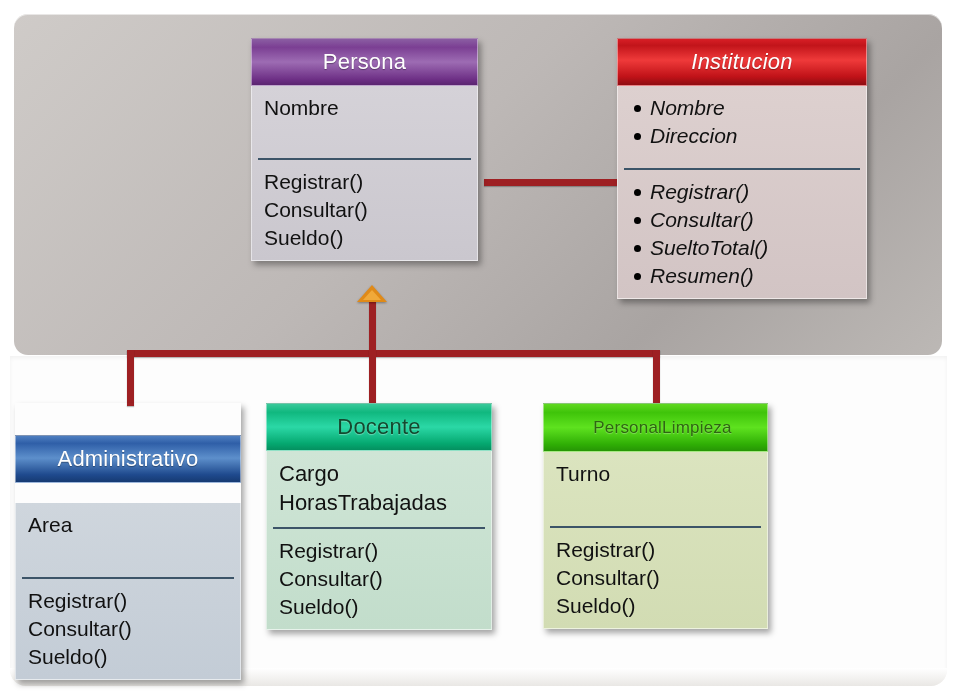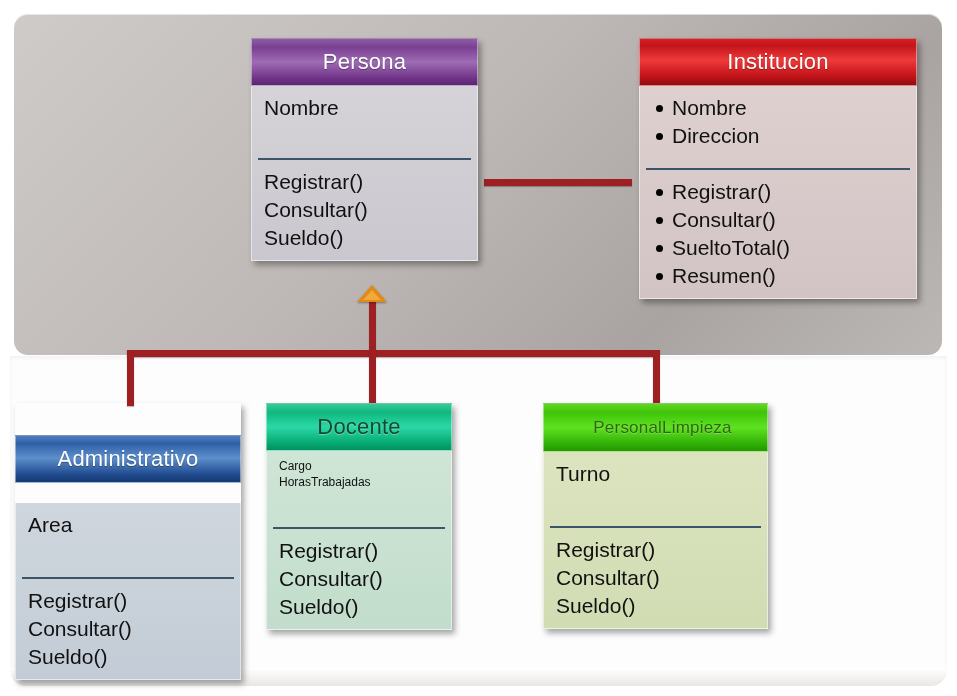--- a/index.html
+++ b/index.html
@@ -129,46 +129,46 @@
 
   
   #cls-persona { left: 251px; top: 38px; width: 227px; }
   #cls-persona .hdr {
     background: linear-gradient(180deg,#8b5ea3 0%, #7b3f93 18%, #9d6cb3 50%, #6d2f85 88%, #5b2570 100%);
   }
   #cls-persona .body { background: linear-gradient(180deg,#d5d2d8 0%, #cac7ce 100%); }
   #cls-persona .attrs { min-height: 56px; }
 
   
-  #cls-institucion { left: 639px; top: 38px; width: 278px; }
+  #cls-institucion { left: 617px; top: 38px; width: 250px; font-style: italic; }
   #cls-institucion .hdr {
     background: linear-gradient(180deg,#d81f26 0%, #c2141a 14%, #ef3a3a 46%, #c01218 82%, #8f0d12 100%);
   }
   #cls-institucion .body { background: linear-gradient(180deg,#ddd0cf 0%, #d2c4c4 100%); }
   #cls-institucion .attrs { min-height: 66px; }
 
   
   #cls-administrativo { left: 15px; top: 403px; width: 226px; }
   #cls-administrativo .hdr {
     background: linear-gradient(180deg,#4f7fc0 0%, #2f5fa8 16%, #5d8fcb 48%, #1f4a8e 84%, #163a72 100%);
     margin-top: 32px;
   }
   #cls-administrativo .body { background: linear-gradient(180deg,#cfd6dd 0%, #c3ccd6 100%); margin-top: 20px; }
   #cls-administrativo .attrs { min-height: 58px; }
 
   
-  #cls-docente { left: 266px; top: 403px; width: 186px; }
+  #cls-docente { left: 266px; top: 403px; width: 226px; }
   #cls-docente .hdr {
     color: #14492f;
     text-shadow: 0 1px 1px rgba(255,255,255,.35);
     background: linear-gradient(180deg,#39c99a 0%, #10b87f 18%, #2bd8a6 50%, #05a870 86%, #049060 100%);
   }
   #cls-docente .body { background: linear-gradient(180deg,#cfe5d6 0%, #c2ddcb 100%); }
   #cls-docente .attrs { min-height: 60px; }
-  #cls-docente .row { font-size: 12px; }
+  #cls-docente .row { font-size: 22px; }
   #cls-docente .ops .row { font-size: 21px; }
 
   
   #cls-limpieza { left: 543px; top: 403px; width: 225px; }
   #cls-limpieza .hdr {
     color: #2f6612;
     font-size: 17px;
     padding: 15px 6px 15px 20px;
     text-shadow: 0 1px 1px rgba(255,255,255,.3);
     background: linear-gradient(180deg,#5fd81f 0%, #3fc40a 18%, #5ee21f 50%, #2fae05 86%, #269505 100%);

